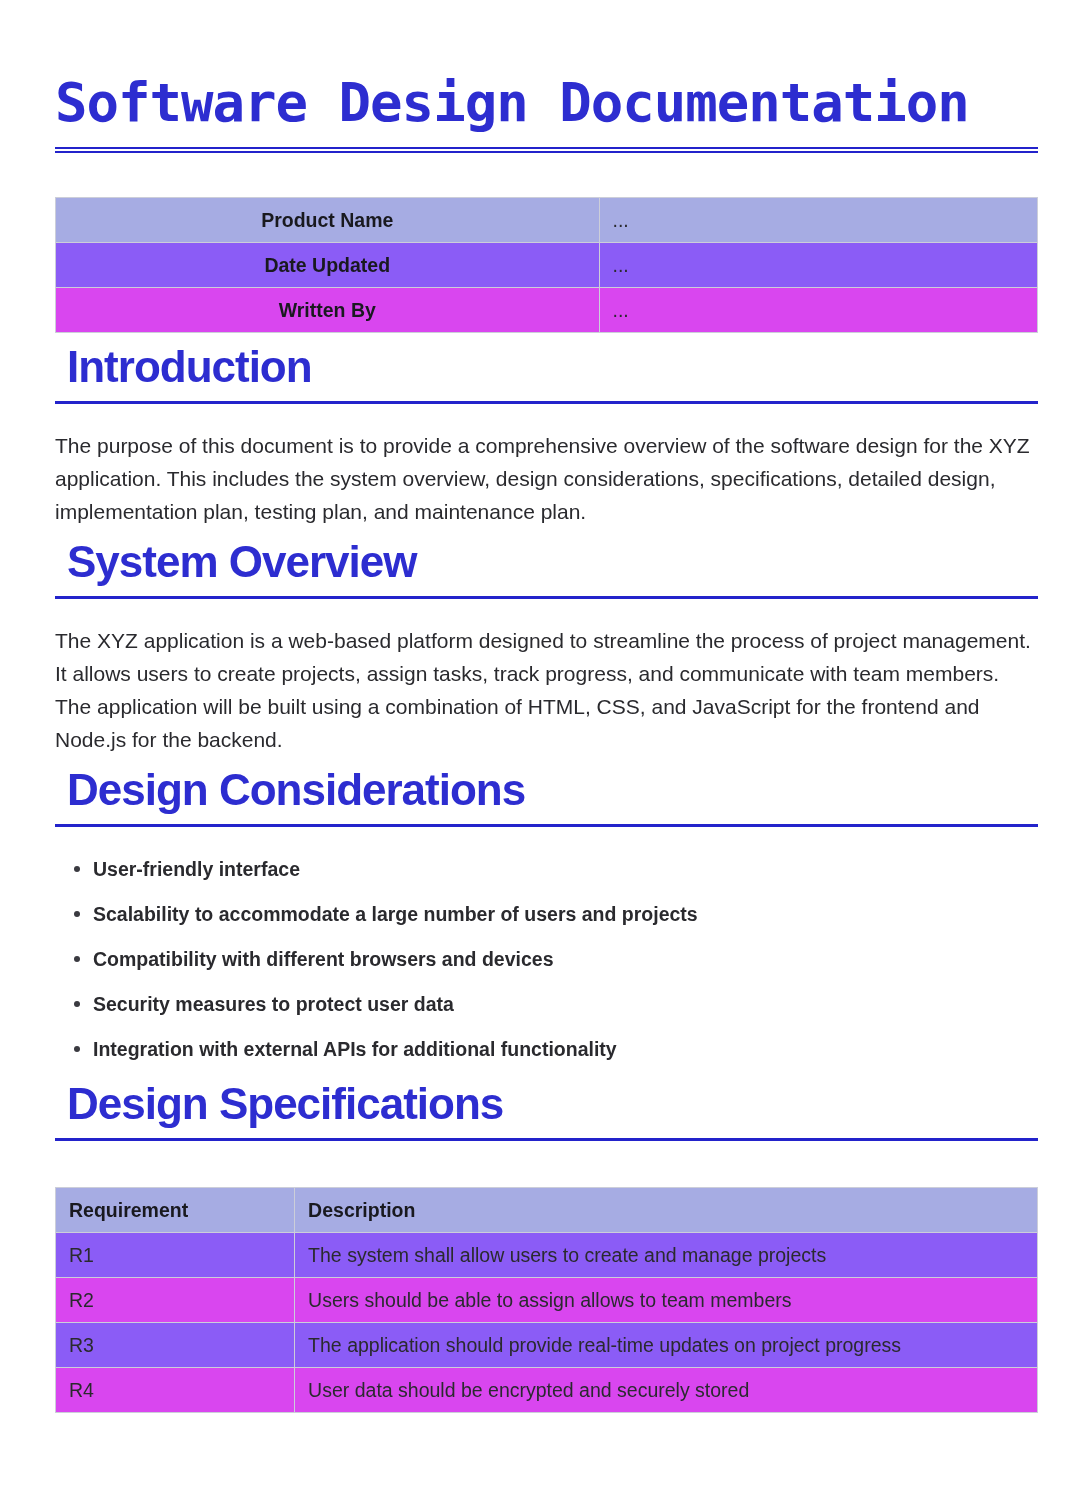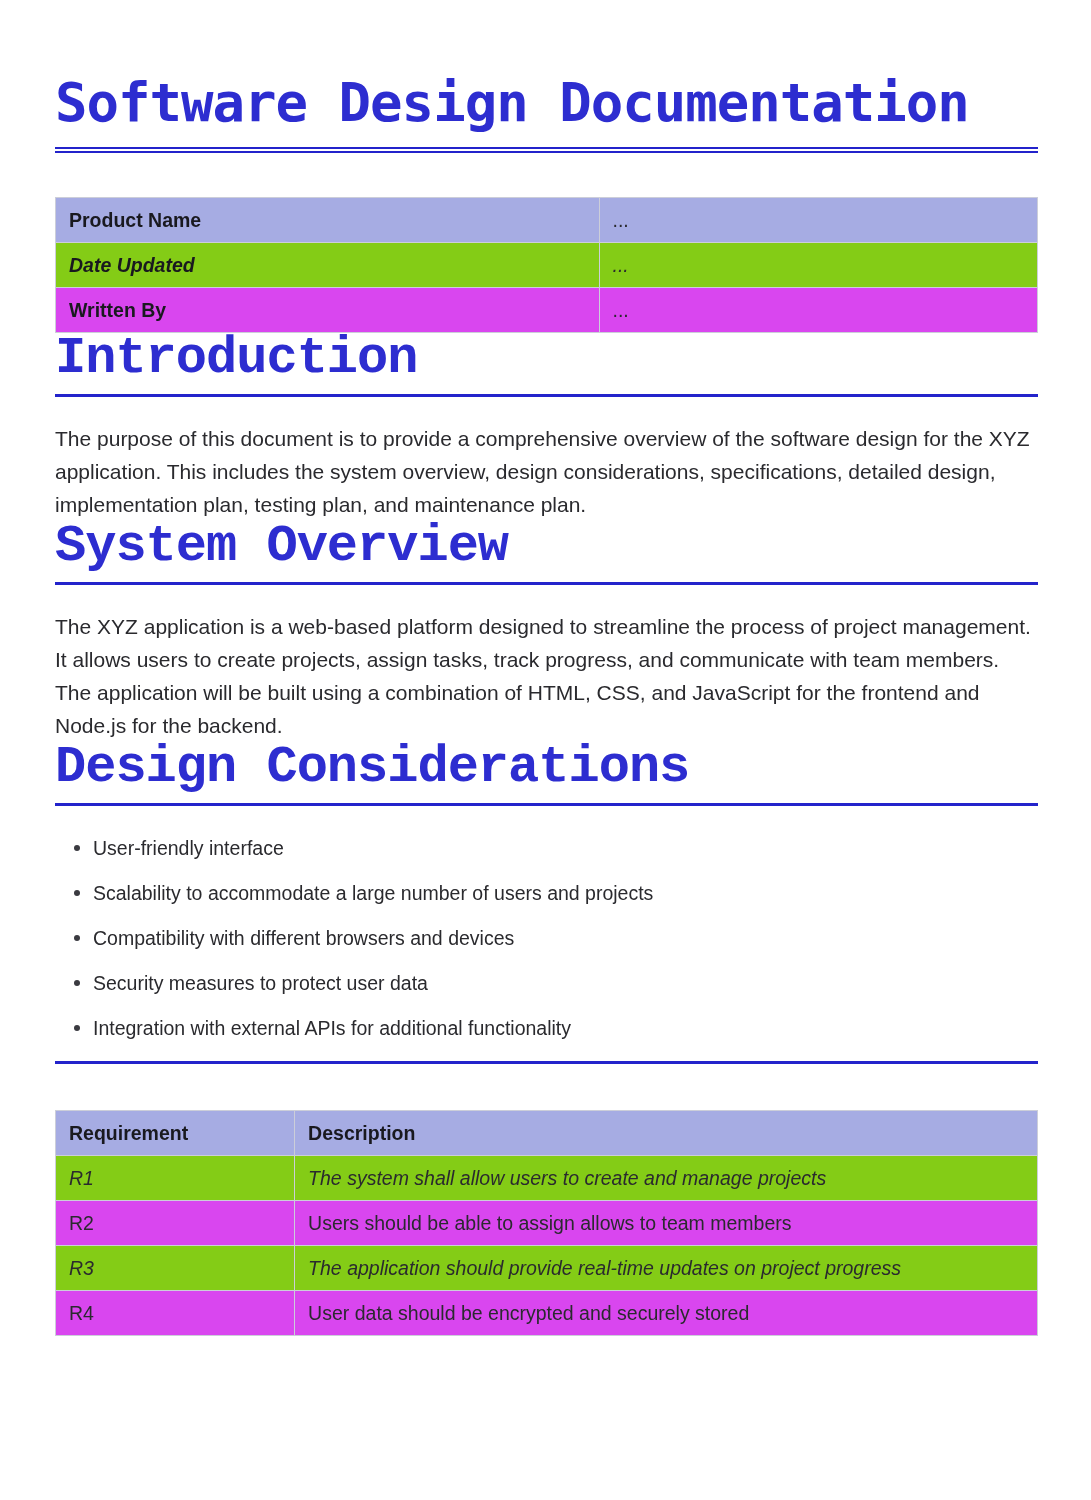--- a/index.html
+++ b/index.html
@@ -27,27 +27,27 @@
     color: #2d2dd0;
     margin: 76px 0 4px 0;
   }
   .title-rule {
     height: 0;
     border: none;
     border-bottom: 6px double #2323cb;
     margin: 17px 0 0 0;
   }
   h2.section-heading {
-    font-family: Liberation Mono, monospace;
+    font-family: Liberation Sans, sans-serif;
     font-weight: bold;
-    font-size: 52px;
+    font-size: 44px;
     line-height: 1.0;
     letter-spacing: -1px;
     color: #2d2dd0;
-    margin: 0;
+    margin: 12px;
   }
   .section-rule {
     height: 0;
     border: none;
     border-bottom: 3px solid #2323cb;
     margin: 9px 0 0 0;
   }
   p.body-text {
     font-size: 21px;
     line-height: 33px;
@@ -66,37 +66,38 @@
     font-size: 19.5px;
     text-align: left;
     vertical-align: middle;
   }
   .doc-table th {
     font-weight: 600;
     color: #19191f;
   }
   .doc-table td { font-weight: normal; }
   .row-header  { background: #a6ace3; }
-  .row-white   { background: #84cc16; font-style: italic; }
+  .row-white   { background: #8b5cf6; }
   .row-alt     { background: #d946ef; }
   .info-table { margin-top: 44px; }
-  .info-table .col-label { width: 52.6%; }
+  .info-table .col-label { width: 52.6%; text-align: center; }
   .spec-table { margin-top: 46px; }
   .spec-table .col-req { width: 21.6%; }
   ul.bullet-list {
     margin: 30px 0 0 0;
     padding-left: 38px;
     list-style: none;
   }
   ul.bullet-list li {
     position: relative;
     font-size: 19.5px;
     line-height: 24px;
     margin-bottom: 21px;
     color: #2a2a2e;
+    font-weight: bold;
   }
   ul.bullet-list li::before {
     content: "";
     position: absolute;
     left: -19px;
     top: 9px;
     width: 6px;
     height: 6px;
     border-radius: 50%;
     background: #3a3a40;
@@ -142,20 +143,21 @@
   <h2 class="section-heading mt-section-3">Design Considerations</h2>
   <div class="section-rule"></div>
   <ul class="bullet-list">
     <li>User-friendly interface</li>
     <li>Scalability to accommodate a large number of users and projects</li>
     <li>Compatibility with different browsers and devices</li>
     <li>Security measures to protect user data</li>
     <li>Integration with external APIs for additional functionality</li>
   </ul>
 
+  <h2 class="section-heading mt-section-4">Design Specifications</h2>
   <div class="section-rule"></div>
 
   <table class="doc-table spec-table">
     <thead>
       <tr class="row-header">
         <th class="col-req">Requirement</th>
         <th>Description</th>
       </tr>
     </thead>
     <tbody>

